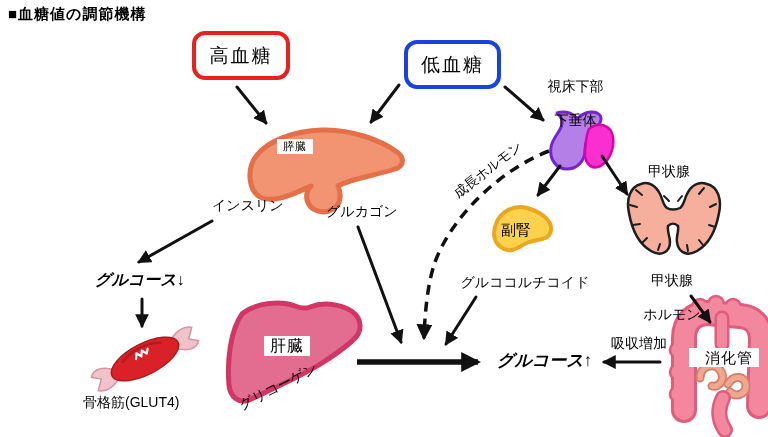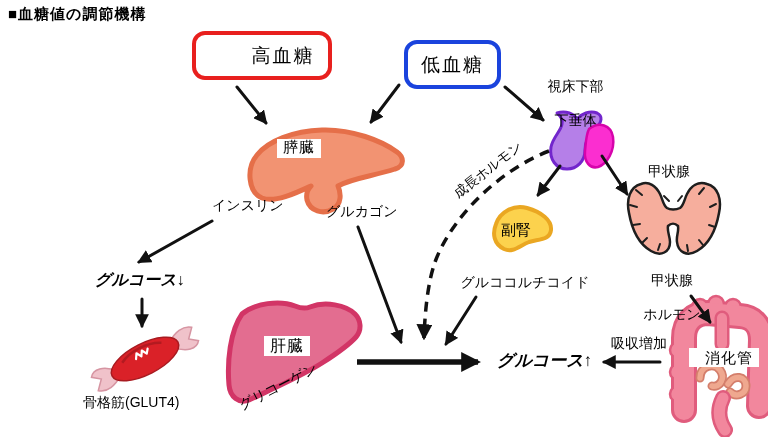--- a/index.html
+++ b/index.html
@@ -10,21 +10,21 @@
   .canvas svg{position:absolute;left:0;top:0;}
   .lbl{position:absolute;font-size:14px;line-height:1.15;white-space:nowrap;}
   .ctr{text-align:center;}
   .bold{font-weight:bold;font-style:italic;}
   .whitebg{background:#ffffff;padding:1px 6px;}
   .title{position:absolute;left:8px;top:5px;font-size:15px;font-weight:600;letter-spacing:1px;}
   .node-box{
     position:absolute;display:flex;align-items:center;justify-content:center;
     background:#ffffff;border-radius:13px;font-size:19px;letter-spacing:2px;
   }
-  .hyper{left:192px;top:31px;width:90px;height:41px;border:4px solid #e8201e;padding-left:42px;}
+  .hyper{left:192px;top:31px;width:90px;height:41px;border:4px solid #e8201e;}
   .hypo{left:404px;top:40px;width:89px;height:41px;border:4px solid #1a43dd;}
   .twoline span{display:block;margin-top:18px;}
   .rot-glycogen{left:228px;top:378px;width:100px;text-align:center;transform:rotate(-27deg);transform-origin:center;}
   .rot-gh{left:432px;top:162px;width:112px;text-align:center;transform:rotate(-38deg);transform-origin:center;font-size:13.5px;}
 </style>
 </head>
 <body>
 
 <div class="canvas">
 
@@ -136,21 +136,21 @@
 
   <div class="title">■血糖値の調節機構</div>
 
   <div class="node-box hyper">
     <span>高血糖</span>
   </div>
   <div class="node-box hypo">
     <span>低血糖</span>
   </div>
 
-  <div class="lbl whitebg" style="left:277px;top:139px;font-size:15px;letter-spacing:1px;font-family:Liberation Mono, monospace;">膵臓</div>
+  <div class="lbl whitebg" style="left:277px;top:139px;font-size:11px;letter-spacing:1px;">膵臓</div>
   <div class="lbl" style="left:169px;top:197px;margin-left:43px;">インスリン</div>
   <div class="lbl" style="left:326px;top:203px;">グルカゴン</div>
   <div class="lbl bold" style="left:95px;top:271px;font-size:16px;">グルコース↓</div>
   <div class="lbl" style="left:83px;top:394px;text-align:right;">骨格筋(GLUT4)</div>
   <div class="lbl whitebg" style="left:264px;top:336px;font-size:16px;letter-spacing:1px;">肝臓</div>
   <div class="lbl rot-glycogen">グリコーゲン</div>
 
   <div class="lbl ctr twoline" style="left:538px;top:60px;width:75px;">
     <span>視床下部</span>
     <span>下垂体</span>

